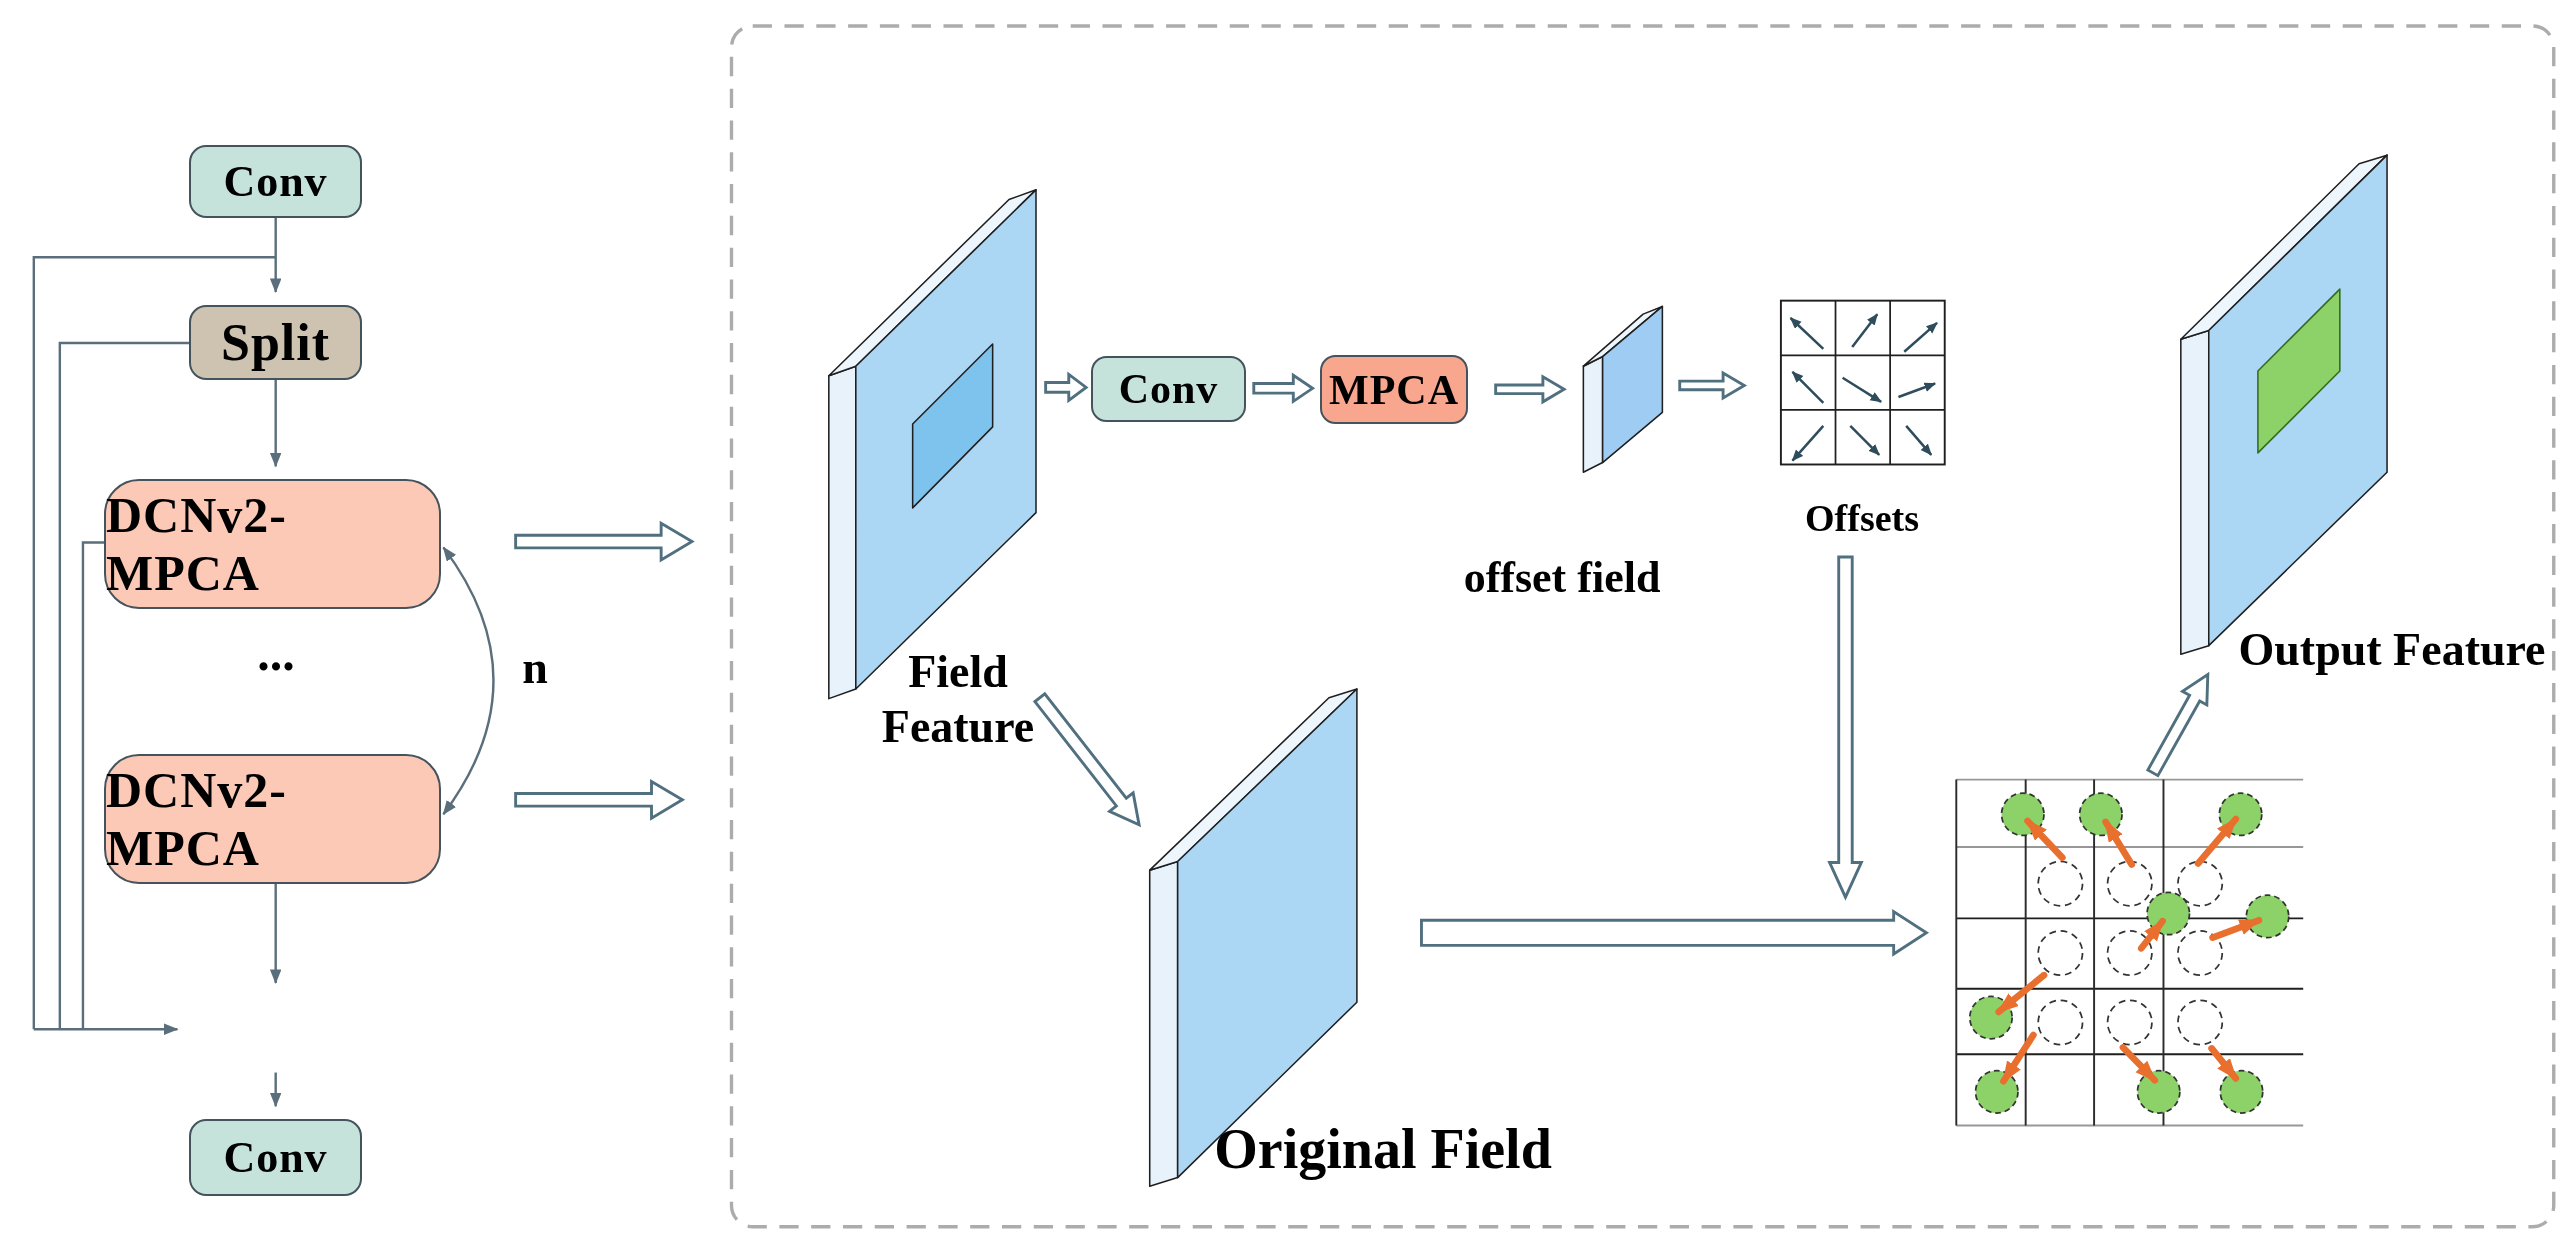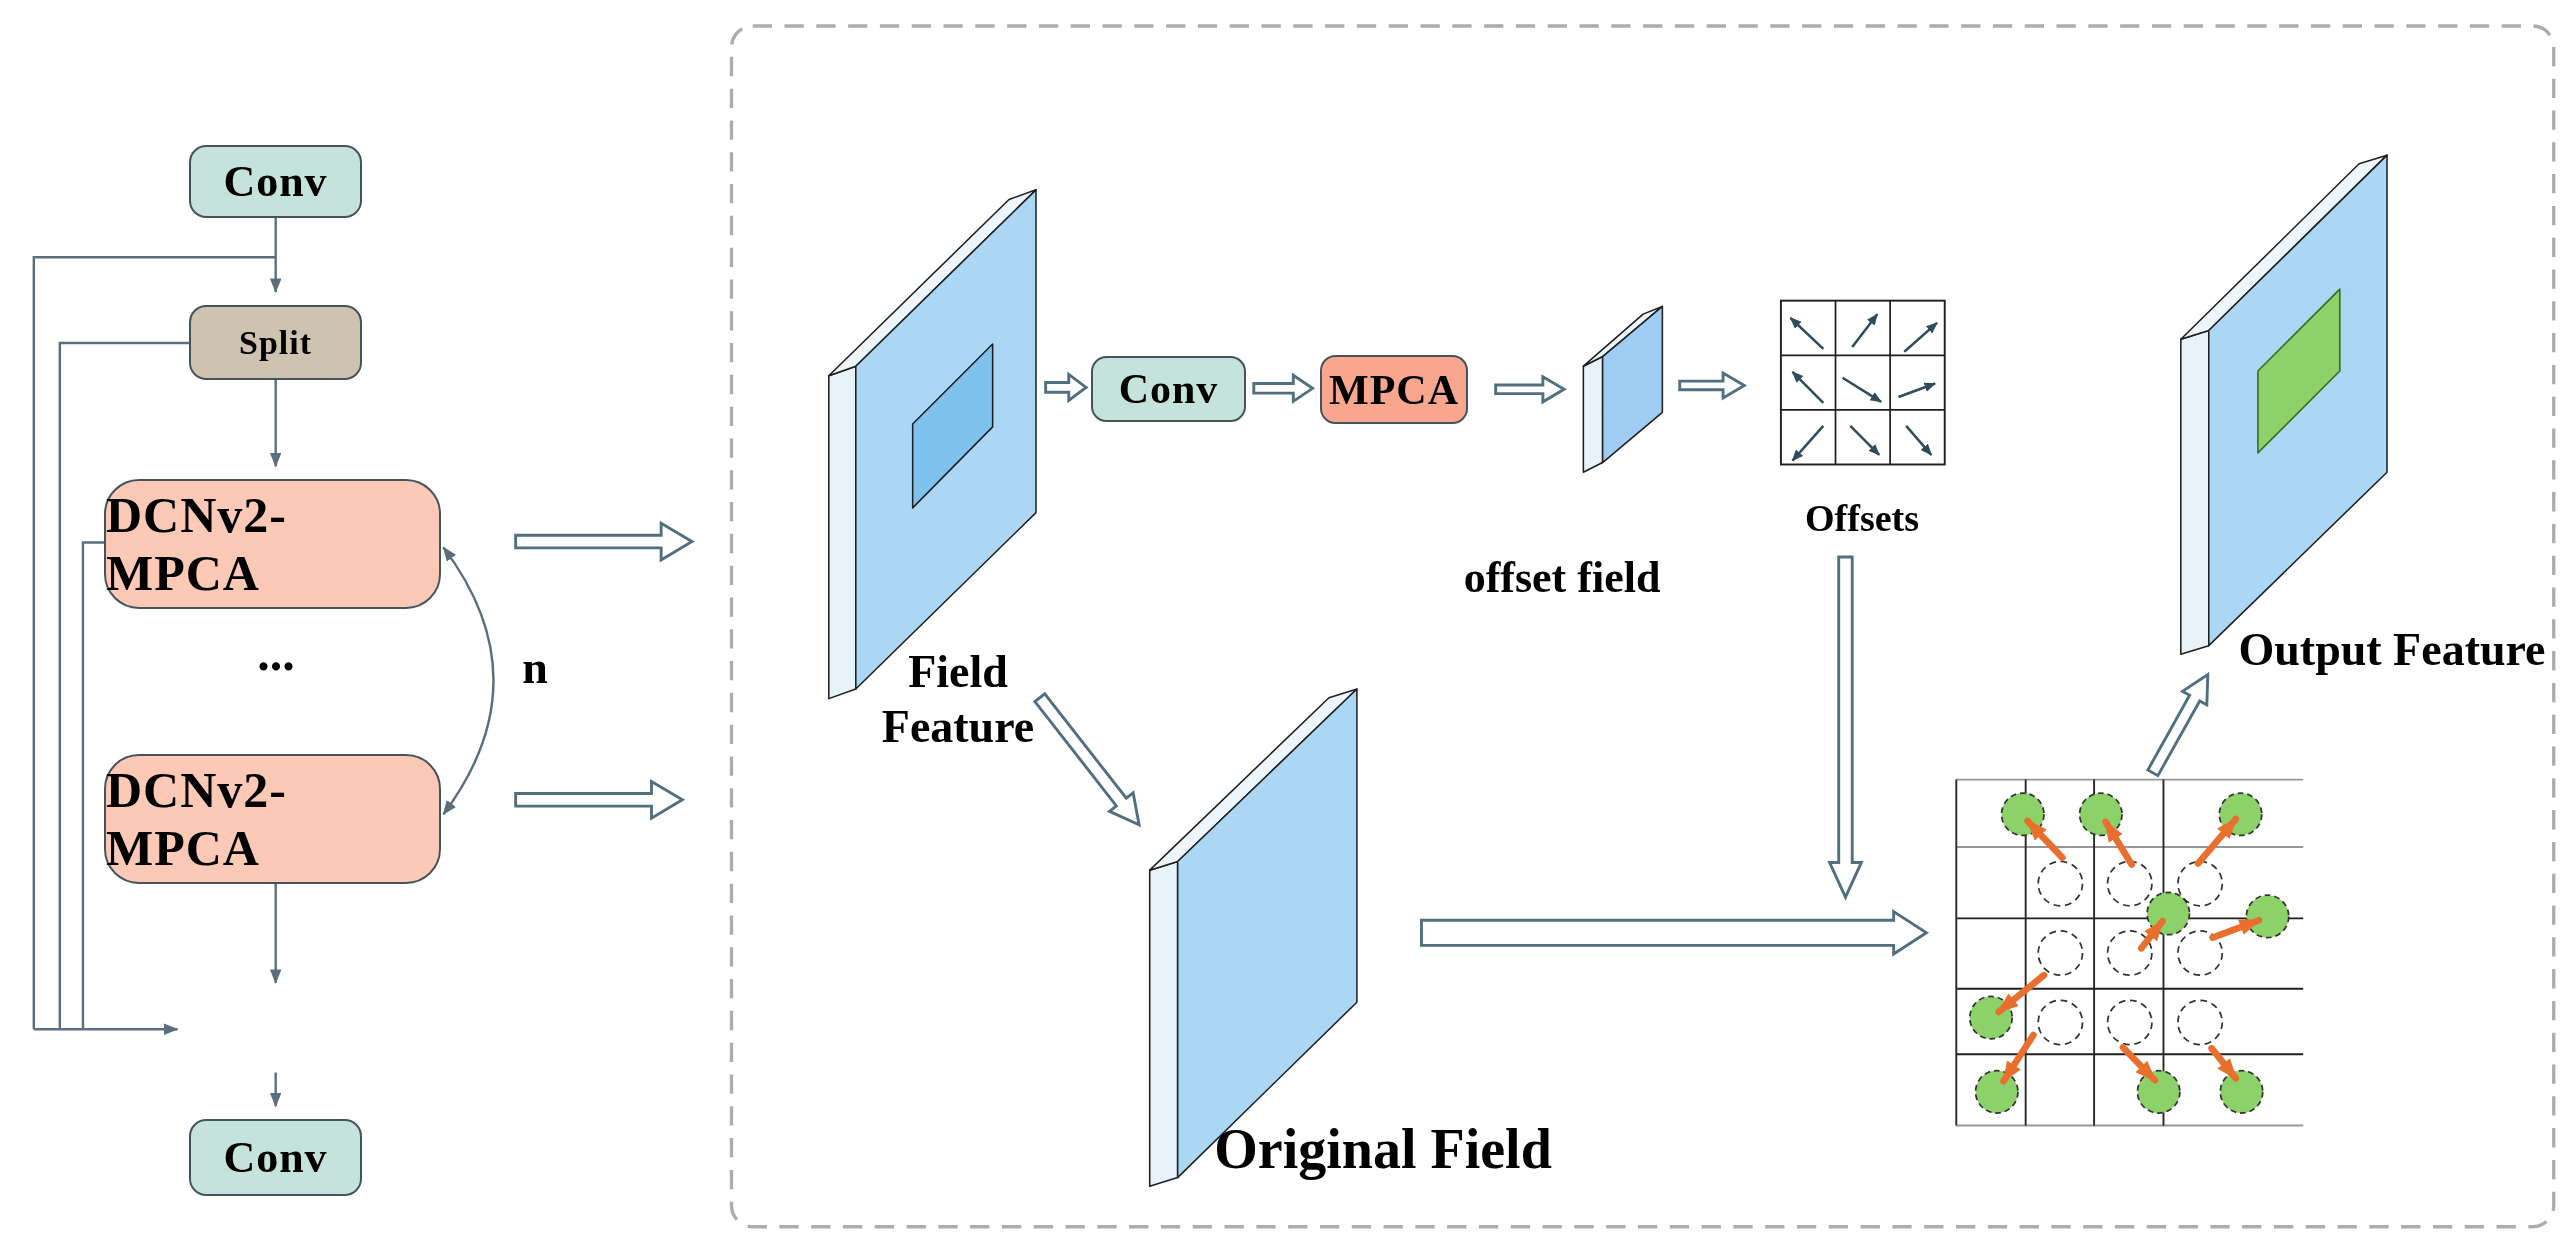--- a/index.html
+++ b/index.html
@@ -136,21 +136,21 @@
         <line x1="2222" y1="984" x2="2244" y2="956" stroke="#E96F2E" stroke-width="7" stroke-linecap="round" marker-end="url(#mOrange)"></line>
         <line x1="2296" y1="973" x2="2344" y2="955" stroke="#E96F2E" stroke-width="7" stroke-linecap="round" marker-end="url(#mOrange)"></line>
         <line x1="2121" y1="1012" x2="2074" y2="1050" stroke="#E96F2E" stroke-width="7" stroke-linecap="round" marker-end="url(#mOrange)"></line>
         <line x1="2110" y1="1074" x2="2079" y2="1122" stroke="#E96F2E" stroke-width="7" stroke-linecap="round" marker-end="url(#mOrange)"></line>
         <line x1="2203" y1="1087" x2="2236" y2="1121" stroke="#E96F2E" stroke-width="7" stroke-linecap="round" marker-end="url(#mOrange)"></line>
         <line x1="2295" y1="1088" x2="2320" y2="1119" stroke="#E96F2E" stroke-width="7" stroke-linecap="round" marker-end="url(#mOrange)"></line>
       </g>
   </svg>
 
   <div class="box teal" style="left:189px;top:145px;width:173px;height:73px;border-radius:17.3px;font-size:44px;">Conv</div>
-  <div class="box tan" style="left:189px;top:305px;width:173px;height:75px;border-radius:17.3px;font-size:34px;">Split</div>
+  <div class="box tan" style="left:189px;top:305px;width:173px;height:75px;border-radius:17.3px;font-size:52px;">Split</div>
   <div class="box salmon-light" style="left:104px;top:479px;width:337px;height:130px;border-radius:35px;font-size:50px;">DCNv2-MPCA</div>
   <div class="lbl" style="left:276px;top:624px;font-size:50px;">...</div>
   <div class="box salmon-light" style="left:104px;top:754px;width:337px;height:130px;border-radius:35px;font-size:50px;">DCNv2-MPCA</div>
   <div class="lbl" style="left:535px;top:641px;font-size:46px;">n</div>
   <div class="box teal" style="left:189px;top:1119px;width:173px;height:77px;border-radius:17.3px;font-size:44px;">Conv</div>
 
   <div class="box teal" style="left:1091px;top:356px;width:155px;height:66px;border-radius:15.4px;font-size:42px;">Conv</div>
   <div class="box salmon" style="left:1320px;top:355px;width:148px;height:69px;border-radius:15.4px;font-size:42px;">MPCA</div>
 
   <div class="lbl" style="left:958px;top:644px;font-size:46px;line-height:55px;">

